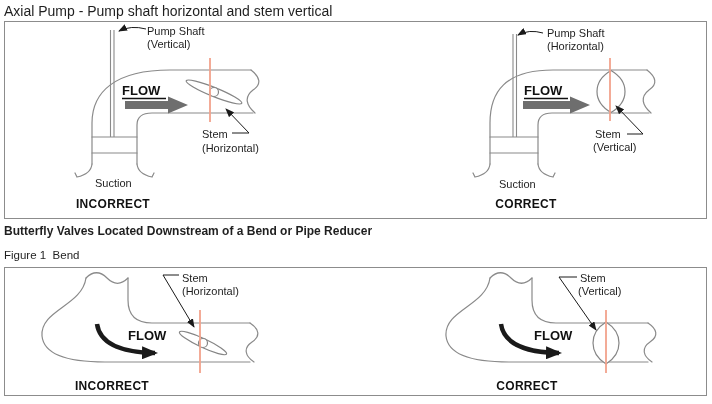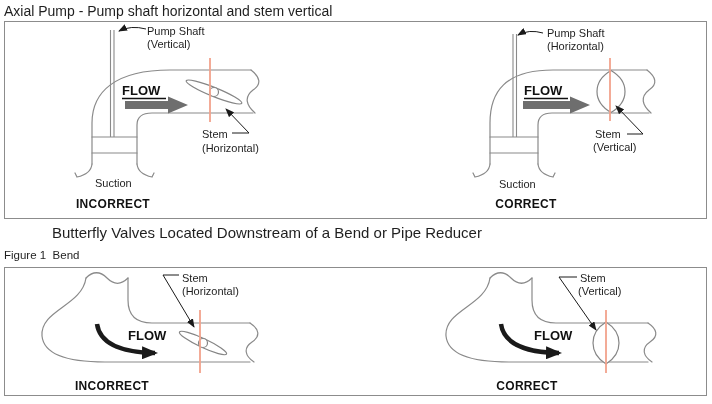--- a/index.html
+++ b/index.html
@@ -1,20 +1,20 @@
 <!DOCTYPE html>
 <html><head>
 <meta charset="utf-8">
 <style>
   html,body{margin:0;padding:0;background:#ffffff;}
   body{width:712px;height:404px;position:relative;overflow:hidden;
        font-family:"Liberation Sans",sans-serif;color:#1f1f1f;}
   .abs{position:absolute;}
   .doc-title{left:4px;top:3px;font-size:14px;}
-  .section-heading{left:4px;top:224px;font-size:15px;font-weight:normal;margin-left:48px;}
+  .section-heading{left:4px;top:224px;font-size:12px;font-weight:bold;}
   .fig-caption{left:4px;top:249px;font-size:11.5px;white-space:pre;}
   .panel{border:1px solid #8c8c8c;background:#fff;}
   .panel1{left:4px;top:21px;width:701px;height:196px;}
   .panel2{left:4px;top:267px;width:701px;height:127px;}
   svg{display:block;}
   .pipe{stroke:#8a8a8a;stroke-width:1.2;fill:none;stroke-linecap:round;}
   .shaft{stroke:#8a8a8a;stroke-width:1.1;fill:none;}
   .stemline{stroke:#f2a28c;stroke-width:1.8;fill:none;}
   .valve{fill:#ffffff;stroke:#858585;stroke-width:1.2;}
   .leader{stroke:#1a1a1a;stroke-width:1;fill:none;}

